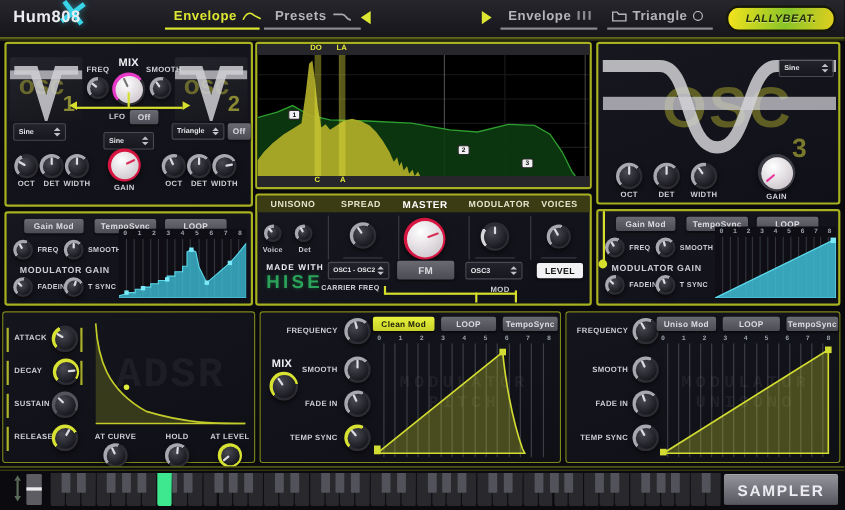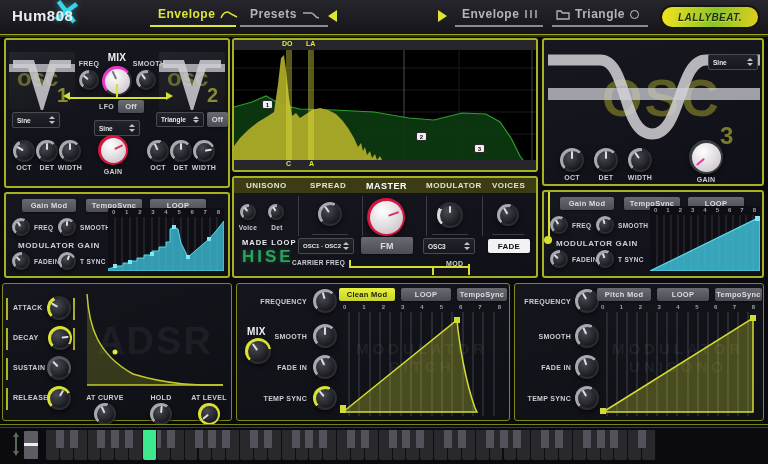--- a/index.html
+++ b/index.html
@@ -62,21 +62,21 @@
   .wavecard{position:absolute;background:linear-gradient(160deg,#24242c,#15151b);border-radius:2px;overflow:hidden;}
   .yline{position:absolute;background:#d6e02c;}
   .scale{position:absolute;display:flex;justify-content:space-between;font-size:6px;font-weight:bold;color:#9aa0a8;}
   .mark{position:absolute;width:11px;height:9px;background:#f0f0f2;border:1px solid #2a2a2a;border-radius:2px;
         color:#111;font-size:6px;font-weight:bold;display:flex;align-items:center;justify-content:center;z-index:6;}
   .strip{position:absolute;background:#26262b;display:flex;}
   .striplbl{position:absolute;font-size:7px;font-weight:bold;color:#e2e838;top:0;}
   .hdr{position:absolute;font-size:8px;font-weight:bold;color:#e4e4cc;letter-spacing:.5px;top:3px;}
   .sep{position:absolute;width:1px;background:#3c3c46;}
   .uline{position:absolute;height:1px;background:#3c3c44;}
-  .disp{position:absolute;background:#0e0e14;border-radius:1px;overflow:hidden;}
+  .disp{position:absolute;background:#0e0e14;border-radius:1px;overflow:hidden;font-family:Liberation Mono, monospace;}
   .gtxt{position:absolute;width:100%;text-align:center;color:rgba(215,220,230,.07);font-weight:bold;letter-spacing:4px;}
   
   #kbd{position:absolute;left:0;top:424px;width:768px;height:40px;background:#0b0b0f;}
   #kbd .topline1{position:absolute;left:0;top:0;width:768px;height:1px;background:#78821a;}
   #kbd .topline2{position:absolute;left:0;top:3px;width:768px;height:1px;background:#3c4410;}
   #keys{position:absolute;left:46px;top:6px;width:610px;height:30px;}
   .wkey{position:absolute;top:0;height:100%;background:#28282d;border-right:1px solid #0e0e12;border-radius:0 0 2px 2px;}
   .wkey.green{background:#3ee88f;z-index:3;}
   .bkey{position:absolute;top:0;width:8px;height:60%;background:#52525a;border-radius:0 0 1px 1px;z-index:2;}
   .sampler{position:absolute;left:658px;top:7px;width:104px;height:28px;border-radius:2px;
@@ -339,40 +339,40 @@
     <div class="lbl" style="left:2px;top:46px;width:24px;text-align:center;font-size:6.5px;">Voice</div>
     <div class="lbl" style="left:34px;top:46px;width:18px;text-align:center;font-size:6.5px;">Det</div>
     <div class="knob k24" style="left:84px;top:24px;--arc:45;--rot:-35deg;"></div>
     <div class="knob k38 light" style="left:133px;top:20px;--ac:#d61540;--arc:100;--rot:70deg;--ic:#d6305a;"></div>
     <div class="knob k26" style="left:203px;top:24px;--ac:#d8d8dc;--arc:22;--rot:0deg;"></div>
     <div class="knob k22" style="left:263px;top:26px;--arc:42;--rot:-30deg;"></div>
     <div class="uline" style="left:78px;top:56px;width:36px;"></div>
     <div class="uline" style="left:136px;top:62px;width:34px;"></div>
     <div class="uline" style="left:198px;top:56px;width:36px;"></div>
     <div class="uline" style="left:258px;top:56px;width:32px;"></div>
-    <div class="lbl" style="left:8px;top:60px;font-size:7.5px;letter-spacing:1px;color:#ececf0;">MADE LOOP</div>
+    <div class="lbl" style="left:8px;top:60px;font-size:7.5px;letter-spacing:1px;color:#ececf0;">MADE WITH</div>
     <div class="ghost" style="left:8px;top:69px;font-size:17px;color:#2aa45a;letter-spacing:3px;text-shadow:0 0 4px rgba(42,164,90,.4);">HISE</div>
     <div class="dd" style="left:64px;top:60px;width:56px;height:16px;font-size:6px;">
       <span>OSC1 - OSC2</span>
       <span class="dd-ar">
           <i class="t-up"></i>
           <i class="t-dn"></i>
         </span>
     </div>
     <div class="lbl" style="left:58px;top:81px;font-size:6.5px;">CARRIER FREQ</div>
     <div class="gbtn" style="left:127px;top:59px;width:52px;height:17px;font-size:9px;">FM</div>
     <div class="dd" style="left:189px;top:60px;width:52px;height:16px;">
       <span>OSC3</span>
       <span class="dd-ar">
           <i class="t-up"></i>
           <i class="t-dn"></i>
         </span>
     </div>
     <div class="lbl" style="left:212px;top:82px;font-size:7px;">MOD</div>
-    <div class="gbtn wbtn" style="left:254px;top:61px;width:42px;height:14px;font-size:8px;">FADE</div>
+    <div class="gbtn wbtn" style="left:254px;top:61px;width:42px;height:14px;font-size:8px;">LEVEL</div>
     <div class="yline" style="left:116px;top:88px;width:120px;height:2px;"></div>
     <div class="yline" style="left:115px;top:82px;width:2px;height:8px;"></div>
     <div class="yline" style="left:198px;top:88px;width:2px;height:9px;"></div>
     <div class="yline" style="left:234px;top:86px;width:2px;height:11px;"></div>
   </div>
 
   <div class="panel" style="left:542px;top:190px;width:222px;height:88px;">
     <div class="gbtn" style="left:16px;top:5px;width:54px;height:13px;">Gain Mod</div>
     <div class="gbtn" style="left:80px;top:5px;width:56px;height:13px;">TempoSync</div>
     <div class="gbtn" style="left:144px;top:5px;width:56px;height:13px;">LOOP</div>
@@ -510,21 +510,21 @@
 
   <div class="panel-thin" style="left:514px;top:283px;width:250px;height:138px;">
     <div class="lbl lbl-r" style="left:0px;top:14px;width:56px;">FREQUENCY</div>
     <div class="knob k24" style="left:60px;top:5px;--arc:45;--rot:-30deg;"></div>
     <div class="lbl lbl-r" style="left:0px;top:49px;width:56px;">SMOOTH</div>
     <div class="knob k24" style="left:60px;top:40px;--arc:45;--rot:-25deg;"></div>
     <div class="lbl lbl-r" style="left:0px;top:80px;width:56px;">FADE IN</div>
     <div class="knob k24" style="left:60px;top:71px;--arc:50;--rot:-20deg;"></div>
     <div class="lbl lbl-r" style="left:0px;top:111px;width:56px;">TEMP SYNC</div>
     <div class="knob k24" style="left:60px;top:102px;--arc:45;--rot:-30deg;"></div>
-    <div class="gbtn" style="left:82px;top:4px;width:54px;height:13px;">Pitch Mod</div>
+    <div class="gbtn" style="left:82px;top:4px;width:54px;height:13px;">Uniso Mod</div>
     <div class="gbtn" style="left:142px;top:4px;width:52px;height:13px;">LOOP</div>
     <div class="gbtn" style="left:200px;top:4px;width:47px;height:13px;">TempoSync</div>
     <div class="disp" style="left:82px;top:20px;width:162px;height:112px;background:transparent;">
       <div class="scale" style="left:4px;top:0;width:154px;">
           <span>0</span>
           <span>1</span>
           <span>2</span>
           <span>3</span>
           <span>4</span>
           <span>5</span>
@@ -638,15 +638,16 @@
         <div class="bkey" style="left: calc(72.7273% - 4px);"></div>
         <div class="bkey" style="left: calc(75% - 4px);"></div>
         <div class="bkey" style="left: calc(77.2727% - 4px);"></div>
         <div class="bkey" style="left: calc(81.8182% - 4px);"></div>
         <div class="bkey" style="left: calc(84.0909% - 4px);"></div>
         <div class="bkey" style="left: calc(88.6364% - 4px);"></div>
         <div class="bkey" style="left: calc(90.9091% - 4px);"></div>
         <div class="bkey" style="left: calc(93.1818% - 4px);"></div>
         <div class="bkey" style="left: calc(97.7273% - 4px);"></div>
       </div>
+    <div class="sampler">SAMPLER</div>
   </div>
 
 </div>
 
 </body></html>

